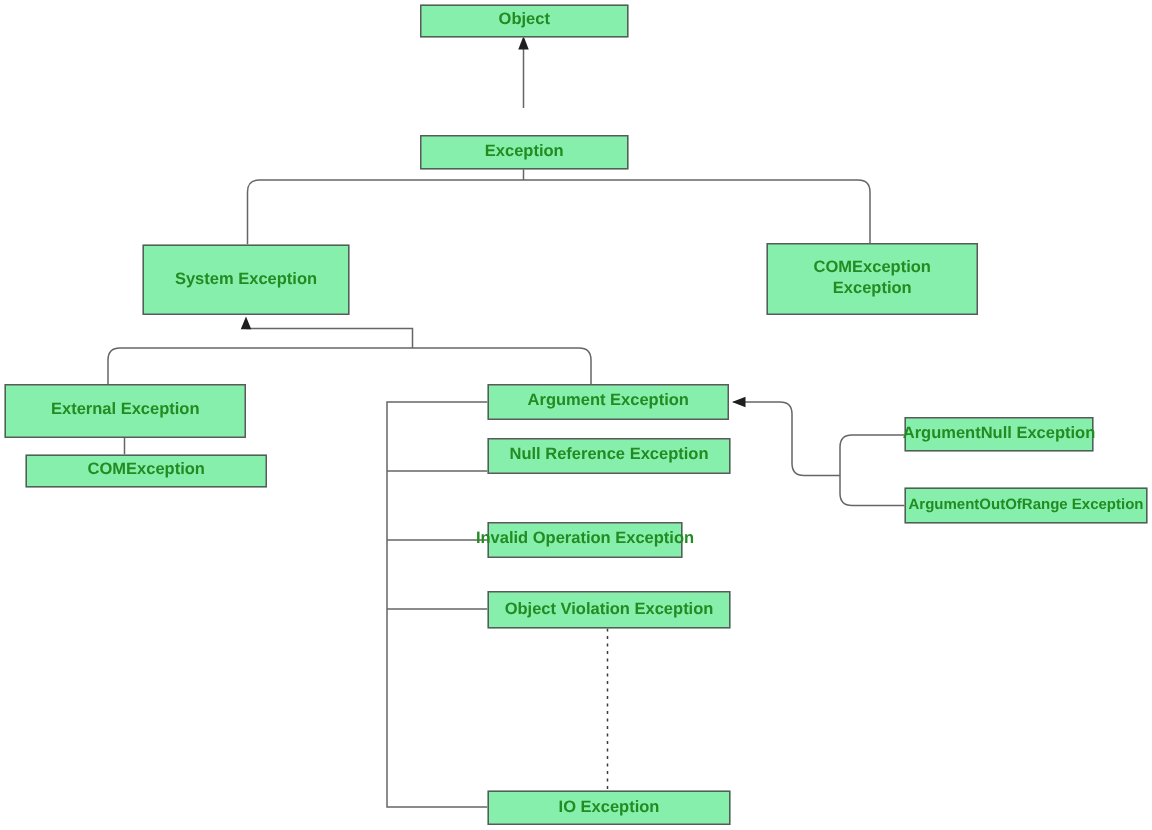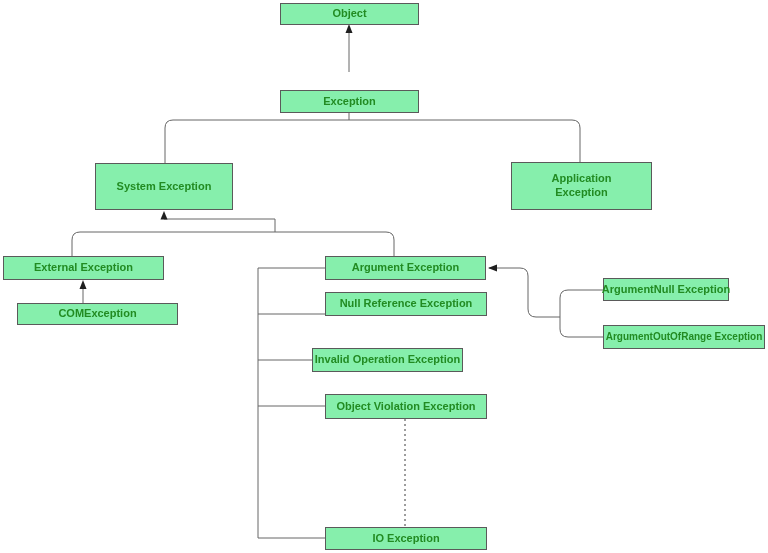--- a/index.html
+++ b/index.html
@@ -36,25 +36,25 @@
     line-height:1.25;
     white-space:nowrap;
   }
   .node.wrap .lbl{white-space:normal;width:100px;}
   .node.small .lbl{font-size:10px;}
   
   .n-object{left:280px;top:3px;width:139px;height:22px;}
   .n-exception{left:280px;top:72px;width:139px;height:23px;margin-top:18px;}
   .n-system{left:95px;top:163px;width:138px;height:47px;}
   .n-application{left:511px;top:162px;width:141px;height:48px;}
-  .n-external{left:3px;top:256px;width:161px;height:24px;}
+  .n-external{left:3px;top:256px;width:161px;height:36px;}
   .n-com{left:17px;top:303px;width:161px;height:22px;}
   .n-argument{left:325px;top:256px;width:161px;height:24px;}
   .n-nullref{left:325px;top:292px;width:162px;height:24px;}
-  .n-invalidop{left:312px;top:348px;width:151px;height:24px;}
+  .n-invalidop{left:325px;top:348px;width:130px;height:24px;}
   .n-accessviolation{left:325px;top:394px;width:162px;height:25px;}
   .n-io{left:325px;top:527px;width:162px;height:23px;}
   .n-argnull{left:603px;top:278px;width:126px;height:23px;}
   .n-argoutofrange{left:603px;top:325px;width:162px;height:24px;}
 </style>
 </head>
 <body>
 
 <div class="canvas">
 
@@ -86,21 +86,21 @@
 
   <div class="node n-exception">
     <span class="lbl">Exception</span>
   </div>
 
   <div class="node n-system wrap">
     <span class="lbl">System Exception</span>
   </div>
 
   <div class="node n-application wrap">
-    <span class="lbl">Application Exception</span>
+    <span class="lbl">COMException Exception</span>
   </div>
 
   <div class="node n-external">
     <span class="lbl">External Exception</span>
   </div>
 
   <div class="node n-com">
     <span class="lbl">COMException</span>
   </div>
 

